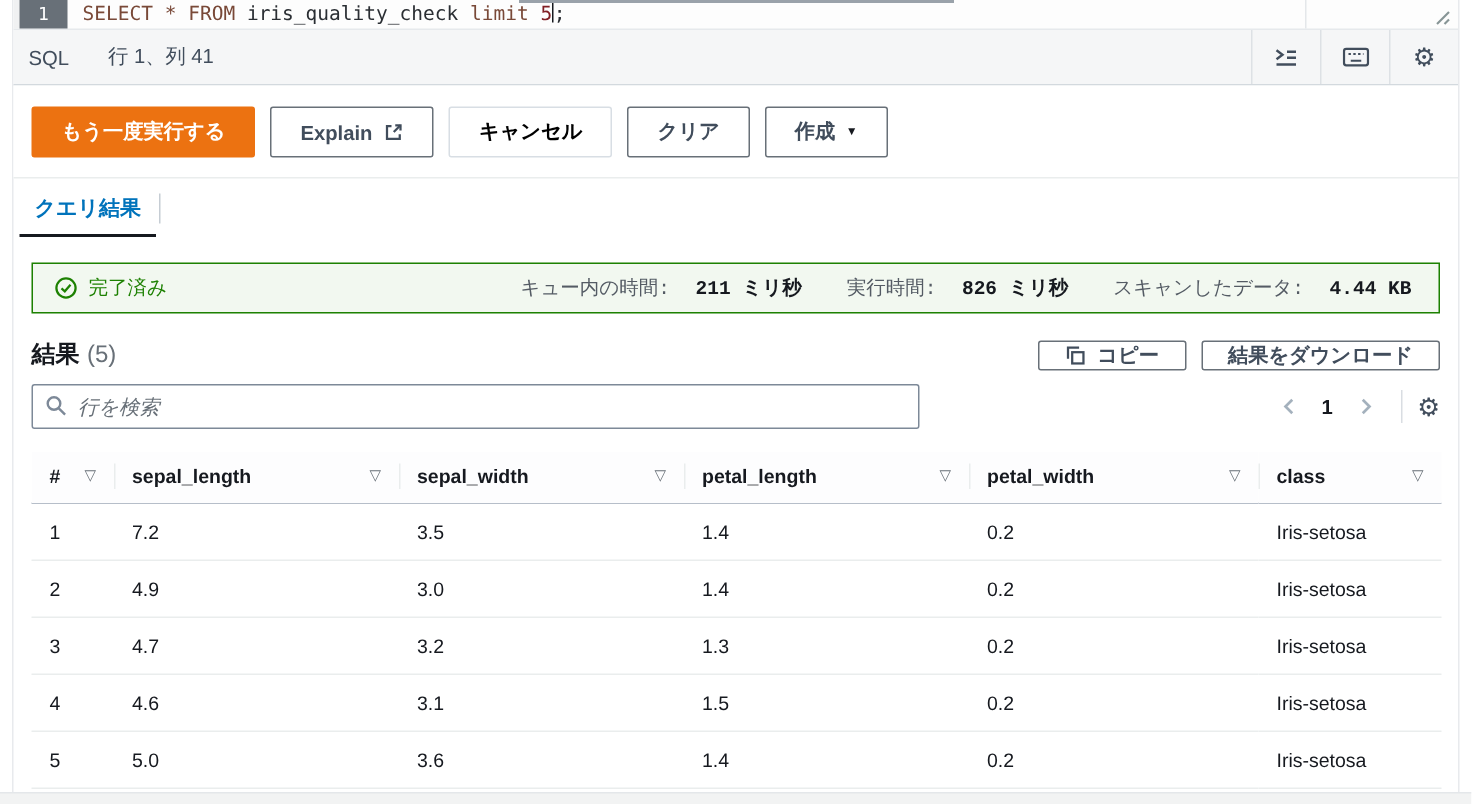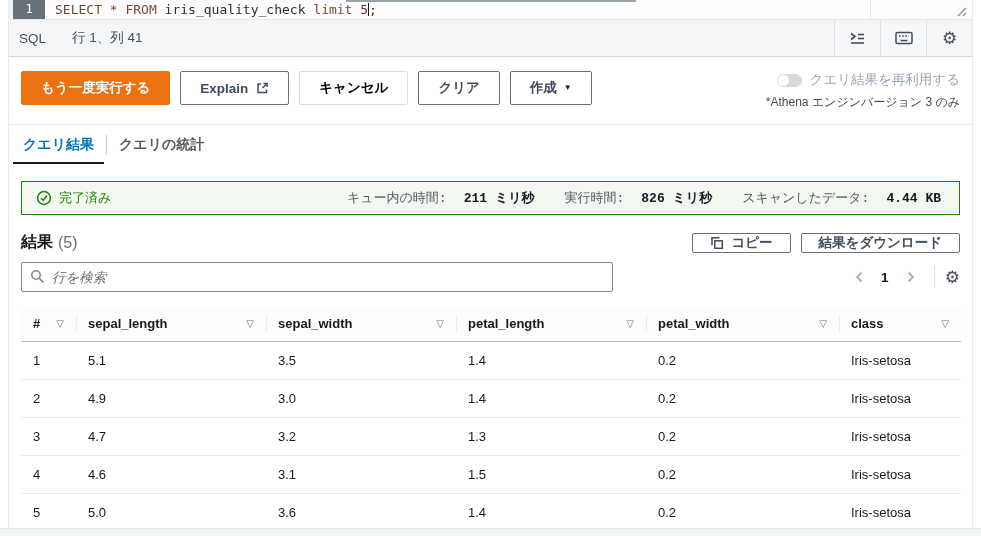--- a/index.html
+++ b/index.html
@@ -188,35 +188,25 @@
           <line x1="12" y1="2.5" x2="7.5" y2="7" stroke="#414d5c" stroke-width="1.5"></line>
         </svg>
       </span>
     </button>
     <button class="btn btn-disabled">キャンセル</button>
     <button class="btn">クリア</button>
     <button class="btn">
       <span>作成</span>
       <span class="caret">▼</span>
     </button>
-    <div class="toolbar-right">
-      <div class="reuse-line">
-        <span class="toggle">
-            <span class="knob"></span>
-          </span>
-        <span>クエリ結果を再利用する</span>
-      </div>
-      <div class="reuse-note">*Athena エンジンバージョン 3 のみ</div>
-    </div>
   </div>
 
   <div class="tabs-bar">
     <div class="tab active">クエリ結果</div>
     <div class="tab-divider"></div>
-    <div class="tab">クエリの統計</div>
   </div>
 
   <div class="status-banner">
     <div class="banner-status">
       <span>
         <svg width="16" height="16" viewBox="0 0 16 16">
           <circle cx="8" cy="8" r="6.4" fill="none" stroke="#1d8102" stroke-width="1.5"></circle>
           <polyline points="5,8.2 7.2,10.2 11,5.8" fill="none" stroke="#1d8102" stroke-width="1.5"></polyline>
         </svg>
       </span>
@@ -328,21 +318,21 @@
               <span class="th-inner">
                 <span>class</span>
                 <span class="sort-icon">▽</span>
               </span>
             </th>
         </tr>
       </thead>
       <tbody>
           <tr>
             <td>1</td>
-            <td>5.1</td>
+            <td>7.2</td>
             <td>3.5</td>
             <td>1.4</td>
             <td>0.2</td>
             <td>Iris-setosa</td>
           </tr>
           <tr>
             <td>2</td>
             <td>4.9</td>
             <td>3.0</td>
             <td>1.4</td>

